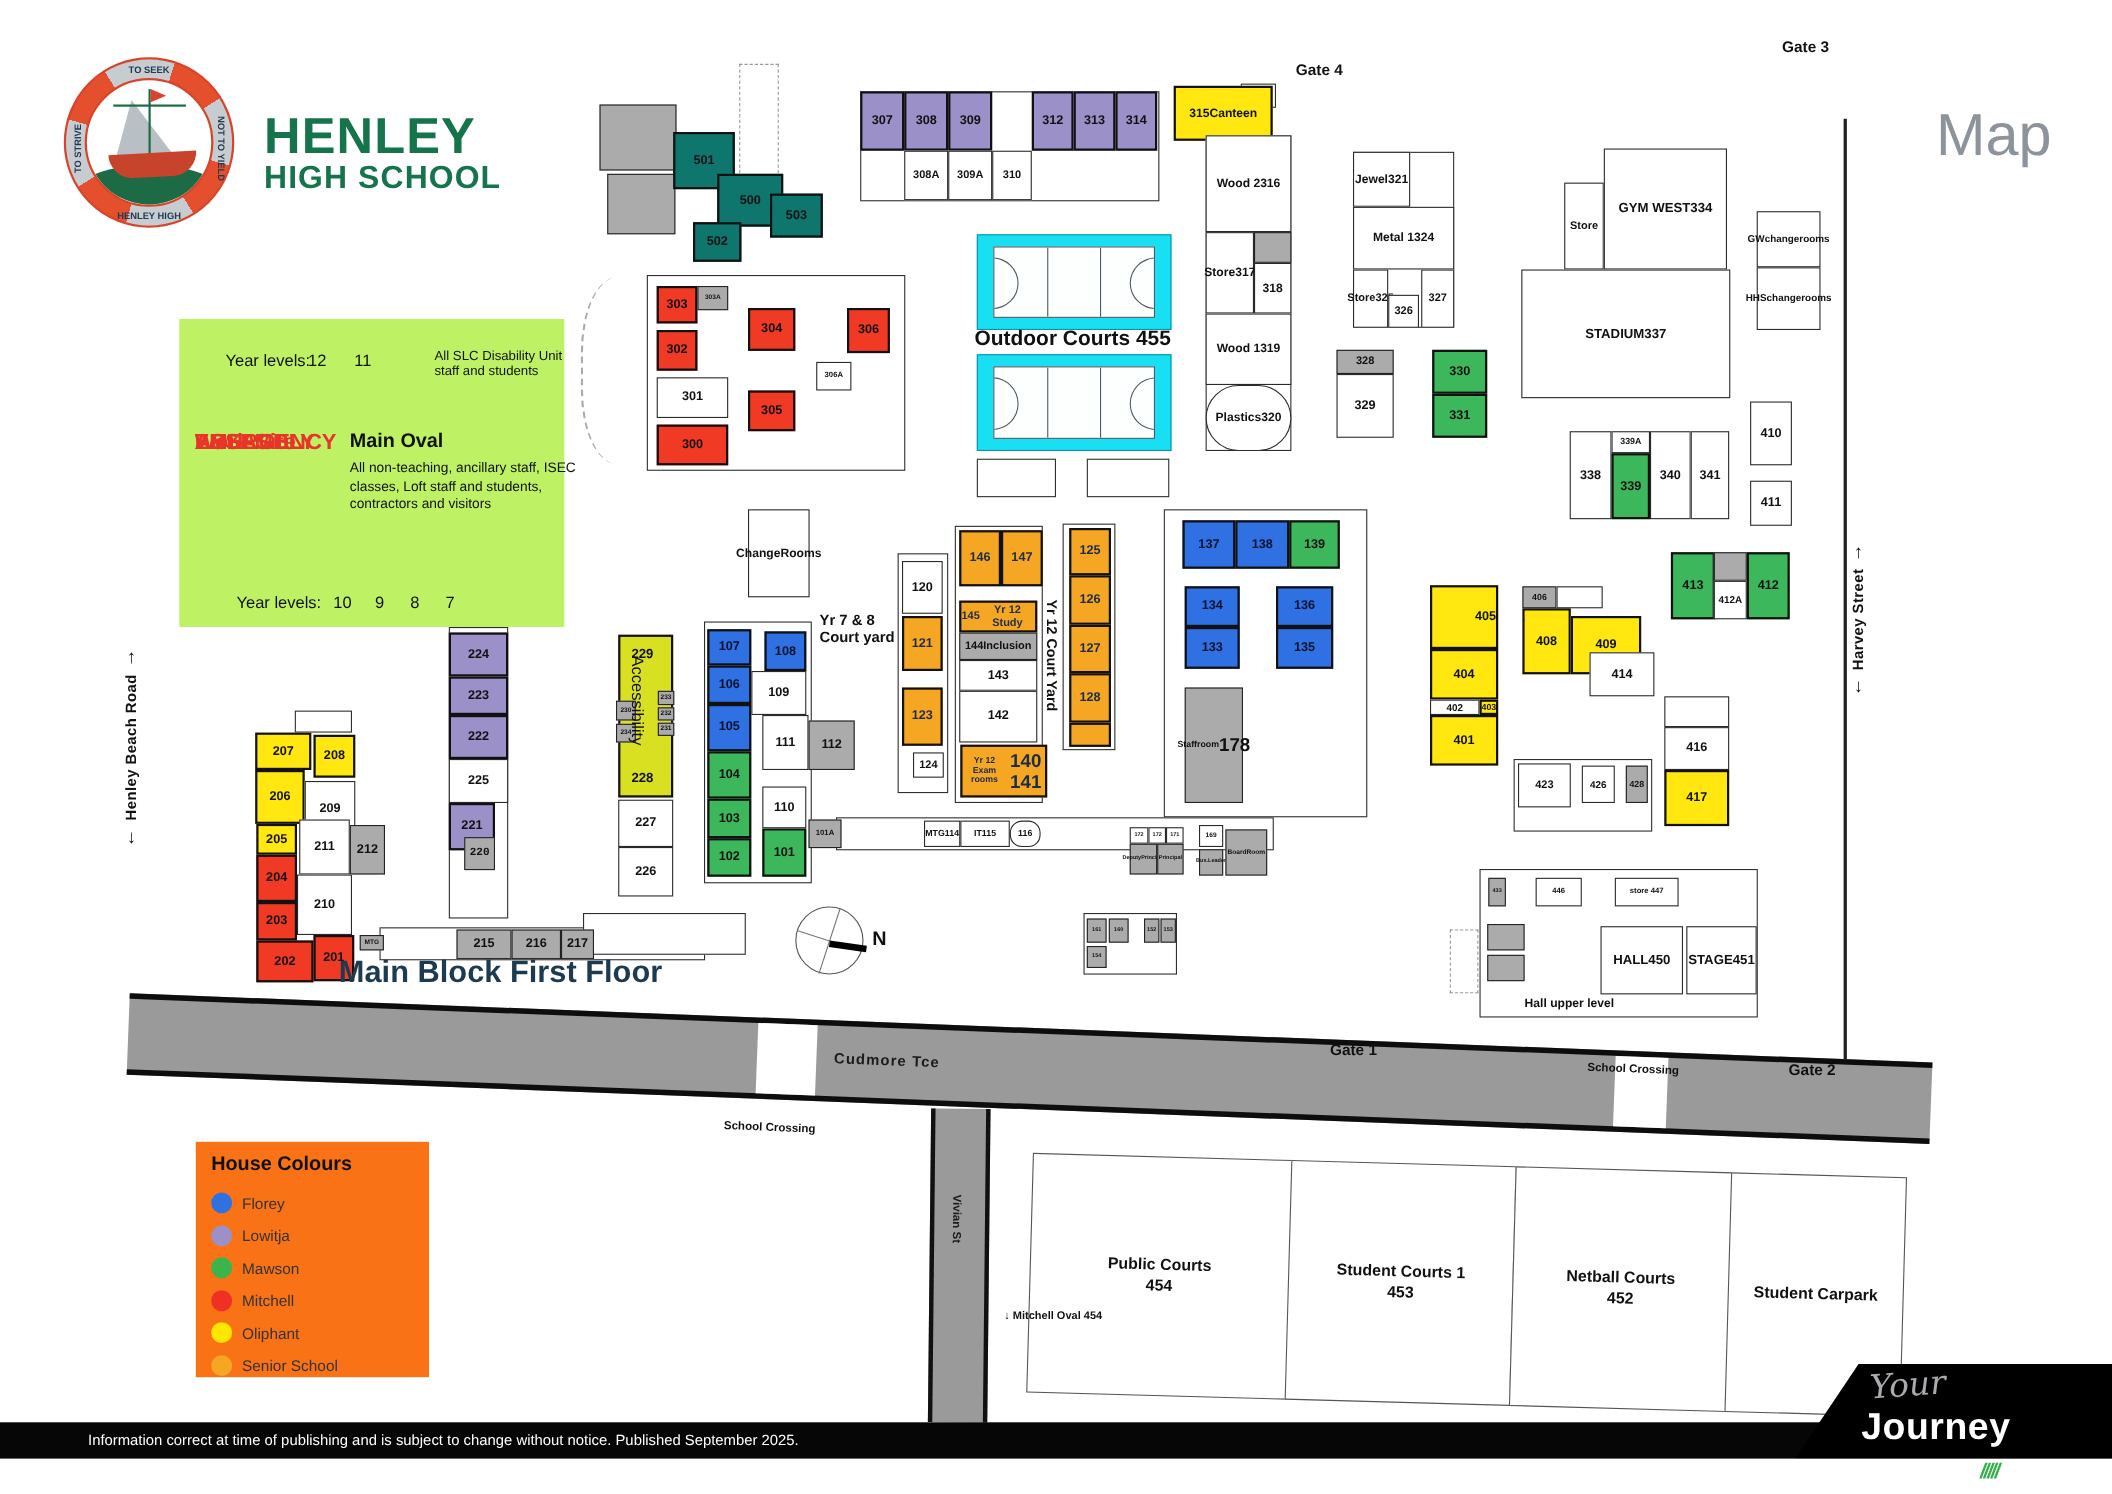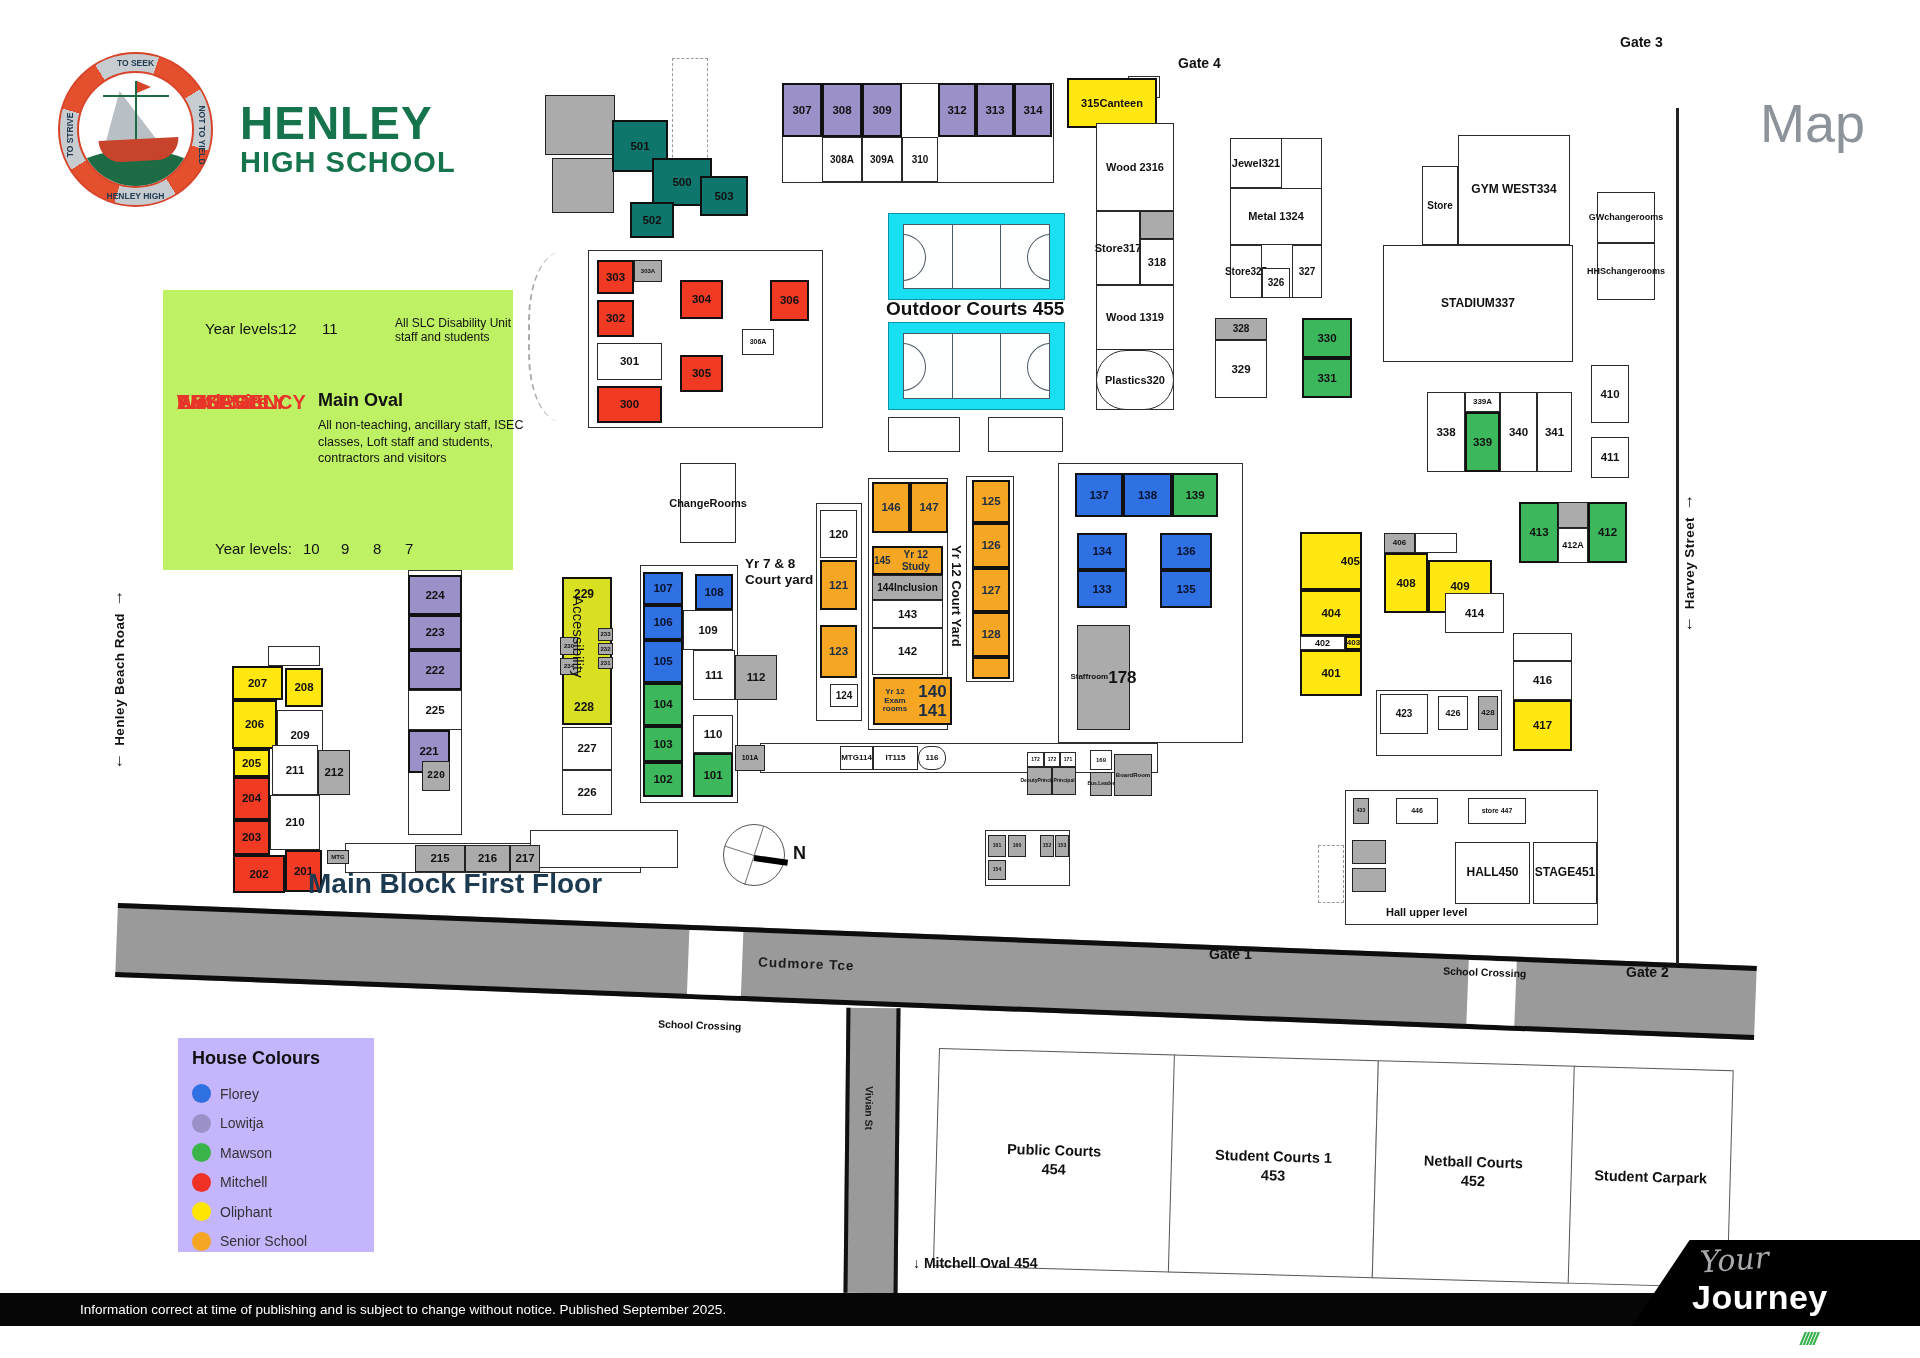--- a/index.html
+++ b/index.html
@@ -60,21 +60,21 @@
   .street{position:absolute;display:flex;flex-direction:column;align-items:center;gap:5px;font-weight:bold}
   .street .arr{font-size:17px}
   .street .vtext{transform:rotate(180deg);writing-mode:vertical-rl;font-size:13.5px;letter-spacing:.4px}
   
   .bcourts{position:absolute;left:940px;top:1048px;width:800px;height:218px;display:flex;
     transform:rotate(1.6deg);transform-origin:0 0}
   .bcourts .sec{border:1.5px solid #555;background:#fff;box-sizing:border-box;display:flex;
     flex-direction:column;align-items:center;justify-content:center;font-weight:bold;font-size:14.5px;
     margin-left:-1.5px;text-align:center;line-height:1.3}
   
-  .legend{position:absolute;left:178px;top:1038px;width:196px;height:214px;background:#c4b5fd;padding:10px 14px 0 14px;box-sizing:border-box}
+  .legend{position:absolute;left:178px;top:1038px;width:212px;height:214px;background:#f97316;padding:10px 14px 0 14px;box-sizing:border-box}
   .legend h3{margin:0 0 10px 0;font-size:18px}
   .legend .entry{display:flex;align-items:center;gap:9px;height:29.5px}
   .legend .dot{width:19px;height:19px;border-radius:50%}
   .legend .txt{font-size:14px;color:#333}
   
   .compass{position:absolute;left:723px;top:824px;width:62px;height:62px}
   .compass .c{position:absolute;inset:0;border:1.3px solid #555;border-radius:50%}
   .compass .x1,.compass .x2{position:absolute;left:0;top:50%;width:100%;height:1.2px;background:#777}
   .compass .x1{transform:rotate(18deg)}
   .compass .x2{transform:rotate(108deg)}
@@ -875,20 +875,20 @@
     <div class="maplabel" style="left: 1620px; top: 34px; font-size: 14px; font-weight: bold;">Gate 3</div>
     <div class="maplabel" style="left: 1209px; top: 946px; font-size: 14px; font-weight: bold;">Gate 1</div>
     <div class="maplabel" style="left: 1626px; top: 964px; font-size: 14px; font-weight: bold;">Gate 2</div>
     <div class="maplabel" style="left: 886px; top: 298px; font-size: 19px; font-weight: bold;">Outdoor Courts  455</div>
     <div class="maplabel" style="left: 745px; top: 556px; font-size: 13.5px; font-weight: bold;">Yr 7 &amp; 8
 Court yard</div>
     <div class="maplabel" style="left: 574px; top: 588px; font-size: 12px; font-weight: bold;">229</div>
     <div class="maplabel" style="left: 574px; top: 701px; font-size: 12px; font-weight: bold;">228</div>
     <div class="maplabel" style="left: 308px; top: 868px; font-size: 28px; font-weight: bold; color: rgb(28, 58, 80);">Main Block First Floor</div>
     <div class="maplabel" style="left: 1386px; top: 906px; font-size: 11px; font-weight: bold;">Hall upper level</div>
-    <div class="maplabel" style="left: 913px; top: 1255px; font-size: 14px; font-weight: bold;">↓ Mitchell Oval 454</div>
+    <div class="maplabel" style="left: 913px; top: 1191px; font-size: 10px; font-weight: bold;">↓ Mitchell Oval 454</div>
     <div class="maplabel" style="left: 658px; top: 1019px; font-size: 10.5px; font-weight: bold; transform: rotate(2.2deg);">School Crossing</div>
     <div class="maplabel" style="left: 1443px; top: 966px; font-size: 10.5px; font-weight: bold; transform: rotate(2.2deg);">School Crossing</div>
     <div class="maplabel" style="left: 793px; top: 843px; font-size: 18px; font-weight: bold;">N</div>
     <div class="maplabel" style="left: 1760px; top: 92px; font-size: 54px; color: rgb(141, 147, 155);">Map</div>
     <div class="maplabel vert" style="left: 948px; top: 545px; font-size: 13px; font-weight: bold;">Yr 12 Court Yard</div>
     <div class="maplabel vert" style="left: 570px; top: 596px; font-size: 15px;">Accessibility</div>
   </div>
 
 </body></html>

